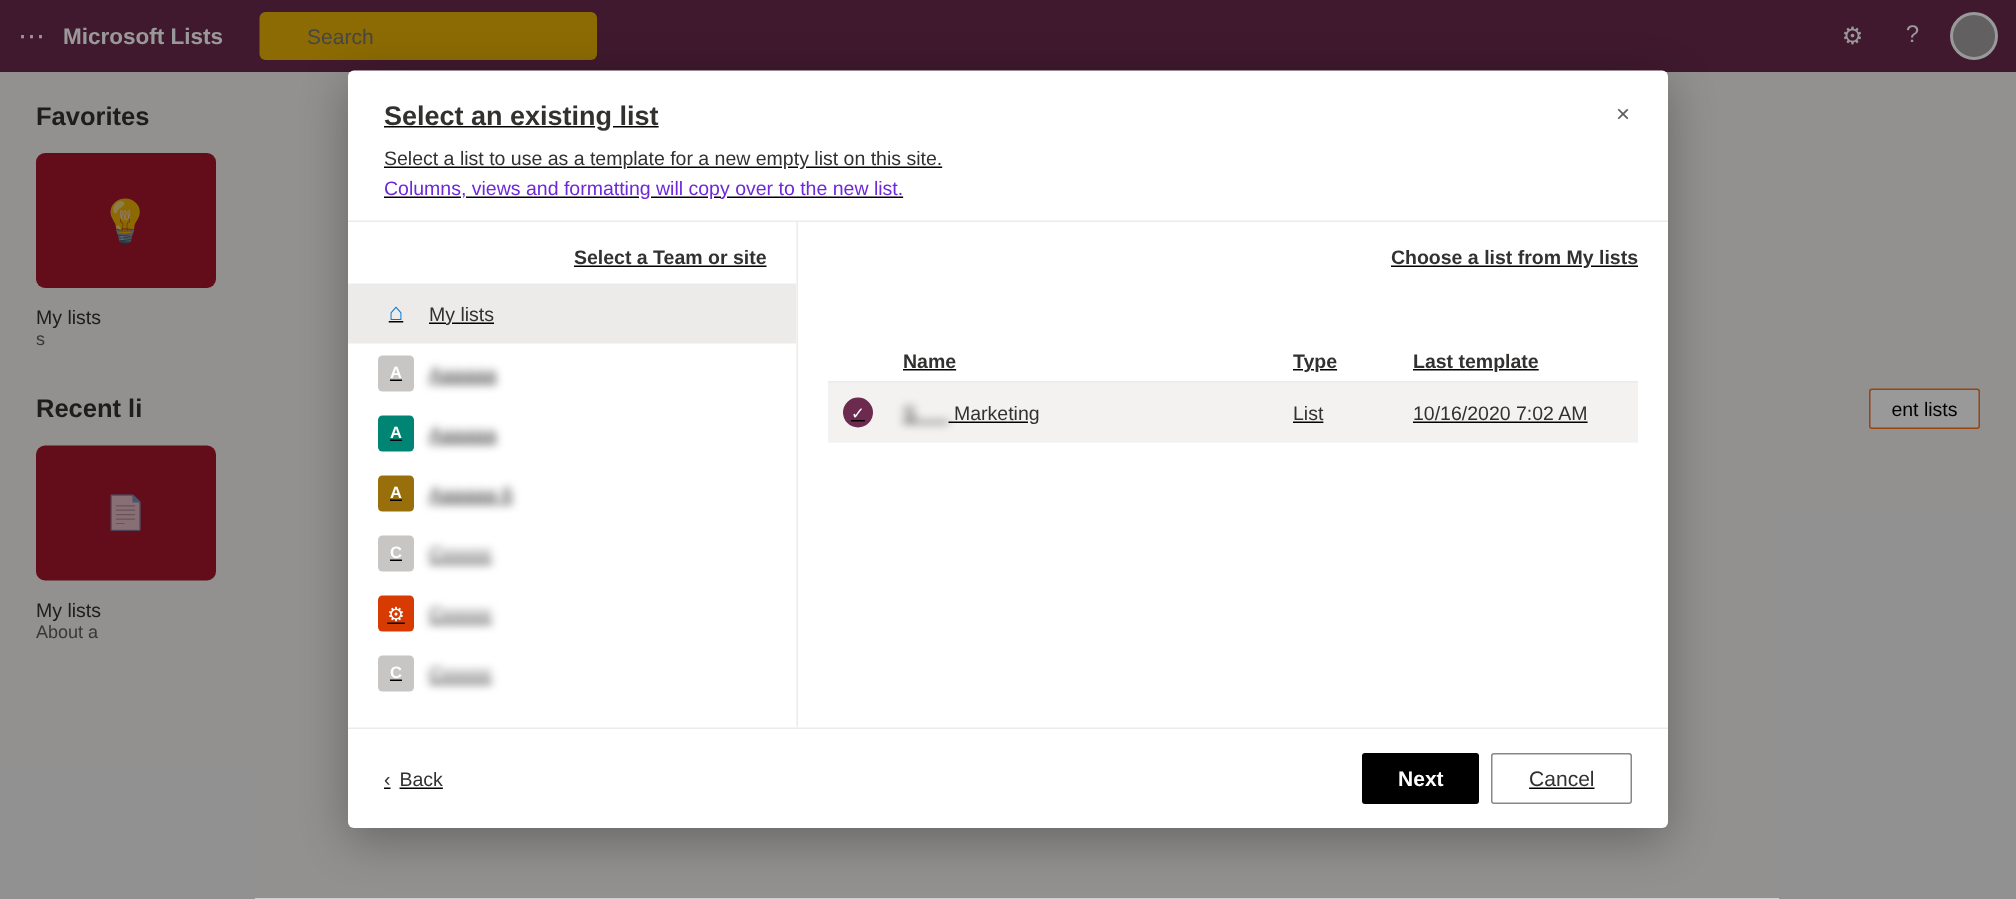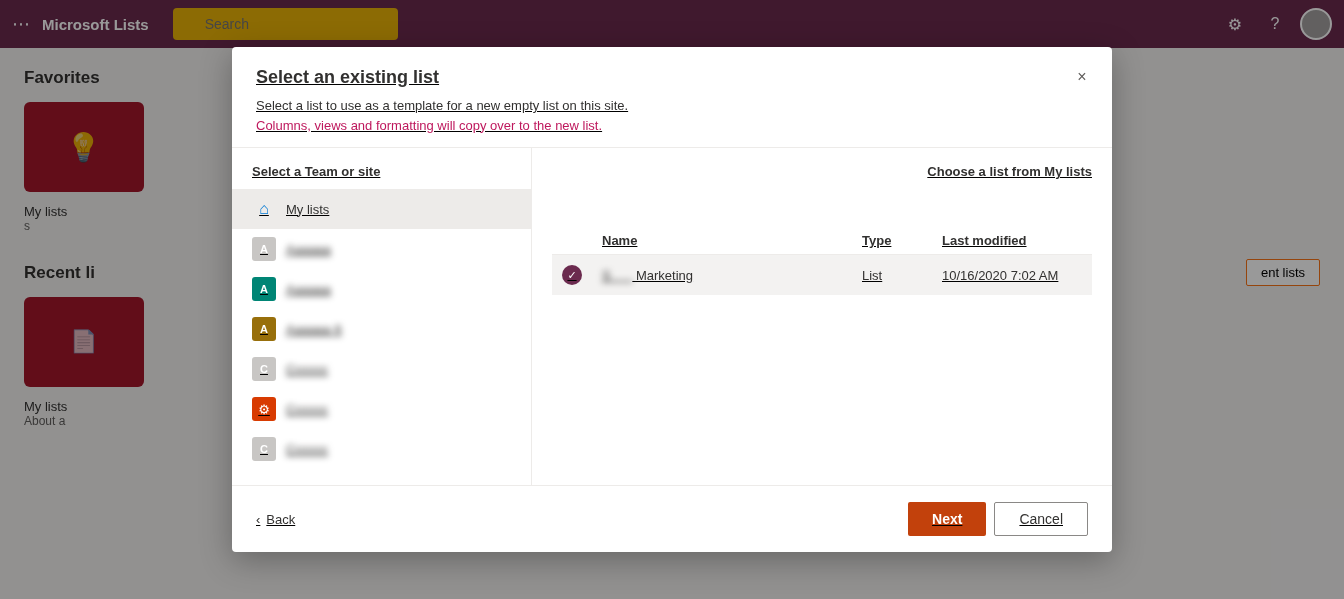--- a/index.html
+++ b/index.html
@@ -200,20 +200,21 @@
       flex: 1;
       overflow: hidden;
     }
 
     
     .left-panel {
       width: 300px;
       border-right: 1px solid #edebe9;
       padding: 16px 0;
       overflow-y: auto;
+      text-align: right;
     }
     .left-panel-title {
       font-size: 13px;
       font-weight: 600;
       color: #323130;
       padding: 0 20px 10px;
     }
 
     .site-item {
       display: flex;
@@ -345,21 +346,21 @@
       cursor: pointer;
       display: flex;
       align-items: center;
       gap: 6px;
     }
     .footer-right {
       display: flex;
       gap: 8px;
     }
     .btn-next {
-      background: #c2410c;
+      background: #000000;
       color: white;
       border: none;
       padding: 8px 24px;
       font-size: 14px;
       border-radius: 2px;
       cursor: pointer;
       font-weight: 600;
     }
     .btn-cancel {
       background: white;
@@ -418,21 +419,21 @@
 </div>
 
 <div class="overlay">
 
   <div class="dialog">
 
     <div class="dialog-header">
       <div class="dialog-title">Select an existing list</div>
       <div class="dialog-desc">
         <span>Select a list to use as a template for a new empty list on this site.</span><br>
-        <span style="color:#be185d;margin-top:35px;">Columns, views and formatting will copy over to the new list.</span>
+        <span style="color:#6d28d9;margin-top:35px;">Columns, views and formatting will copy over to the new list.</span>
       </div>
       <button class="dialog-close">
         <span>×</span>
       </button>
     </div>
 
     <div class="dialog-body">
 
       <div class="left-panel">
         <div class="left-panel-title">Select a Team or site</div>
@@ -475,21 +476,21 @@
 
       <div class="right-panel">
         <div class="right-panel-title">Choose a list from My lists</div>
 
         <table class="list-table">
           <thead>
             <tr>
               <th class="check-col"></th>
               <th class="name-col">Name</th>
               <th class="type-col">Type</th>
-              <th class="date-col">Last modified</th>
+              <th class="date-col">Last template</th>
             </tr>
           </thead>
           <tbody>
             <tr class="selected">
               <td>
                 <div class="check-icon">✓</div>
               </td>
               <td>
                 <span class="blurred">S&nbsp;&nbsp;&nbsp;&nbsp;&nbsp;&nbsp;</span>
                 <span> Marketing</span>

